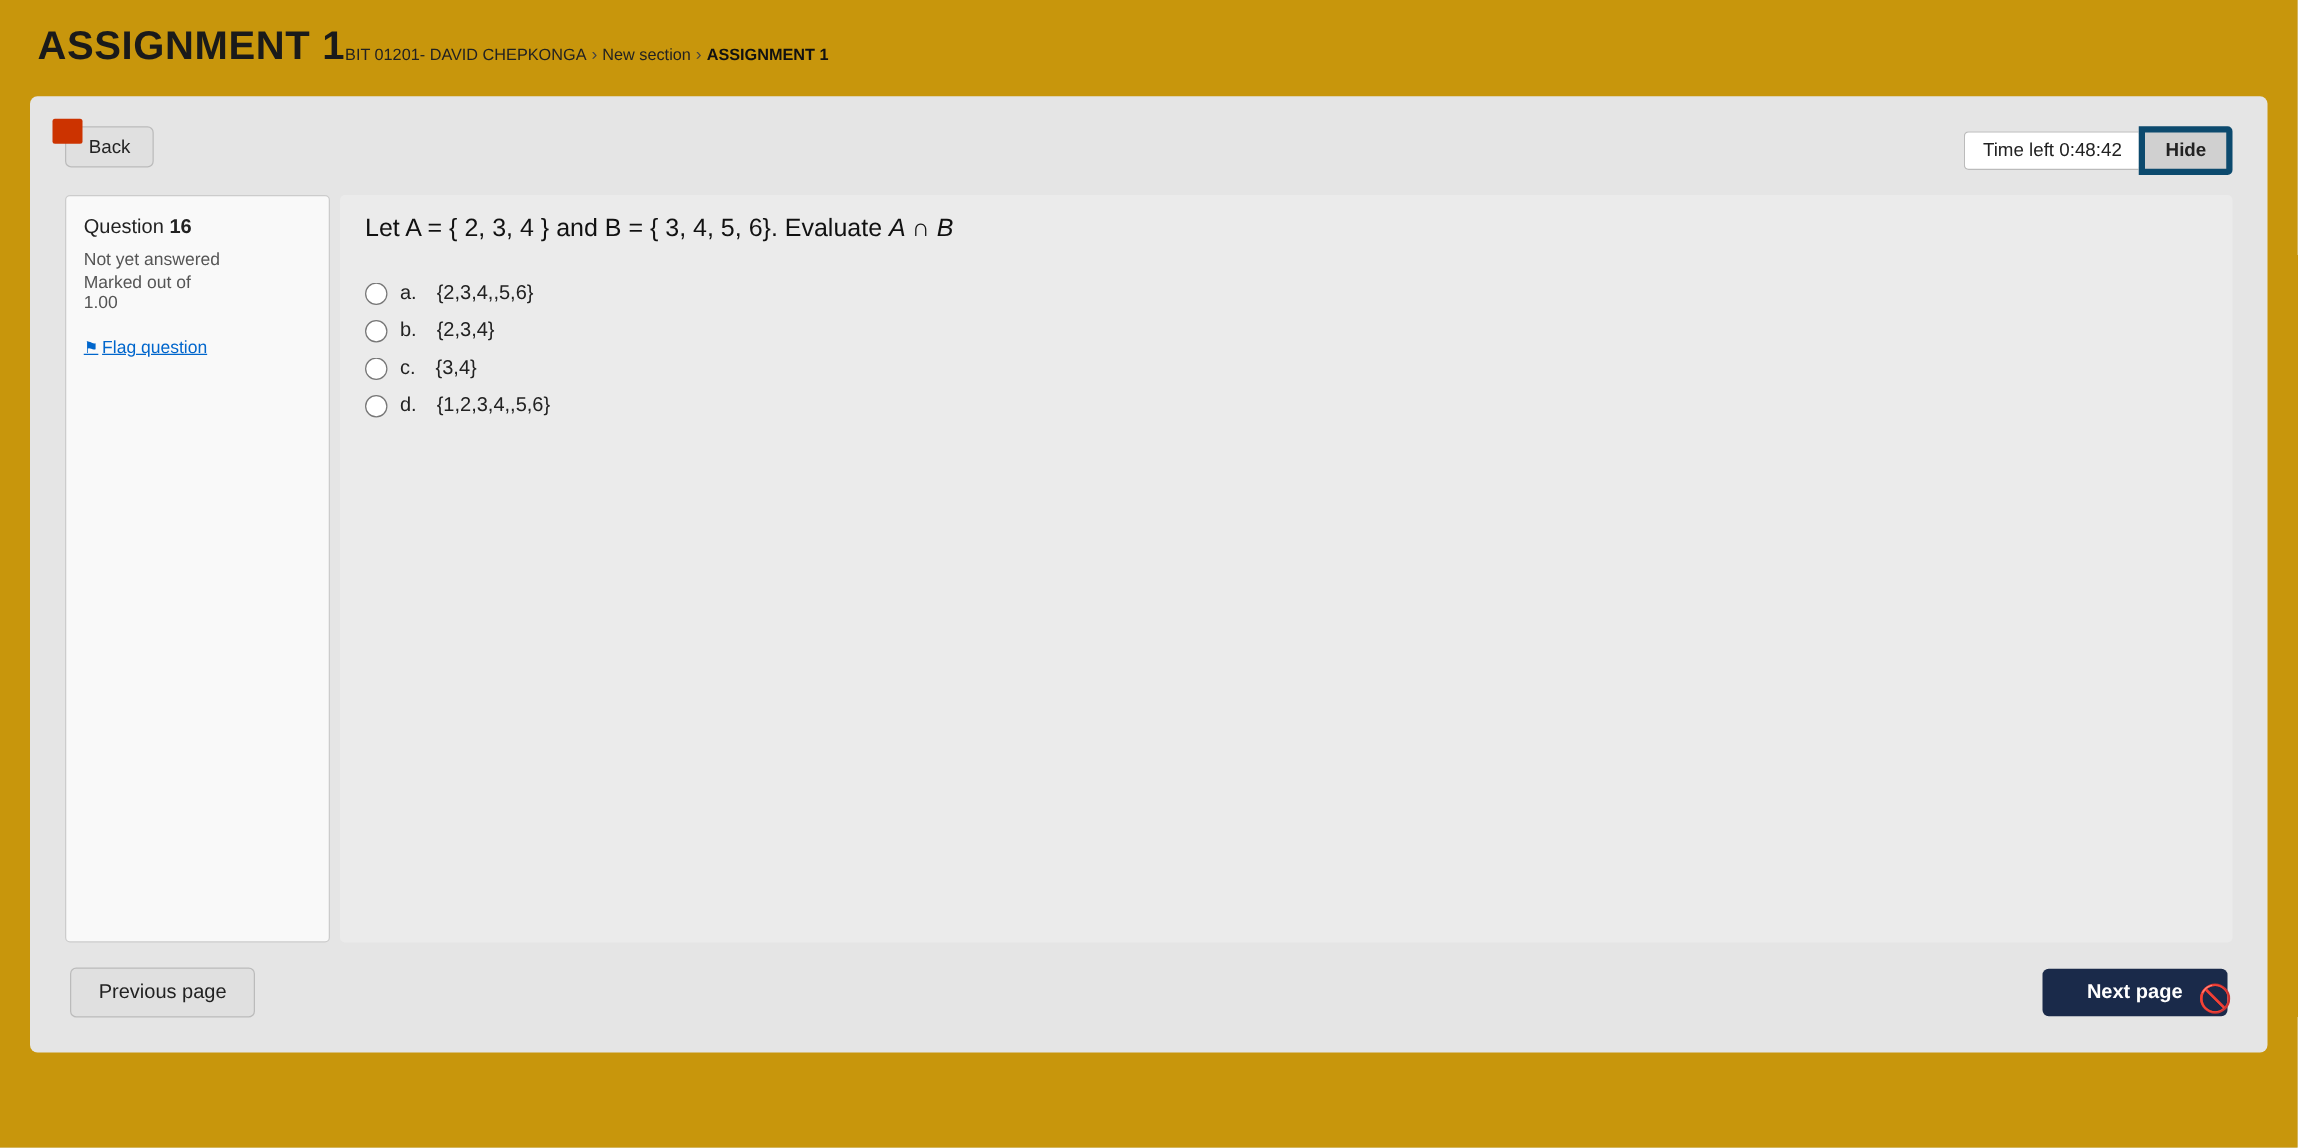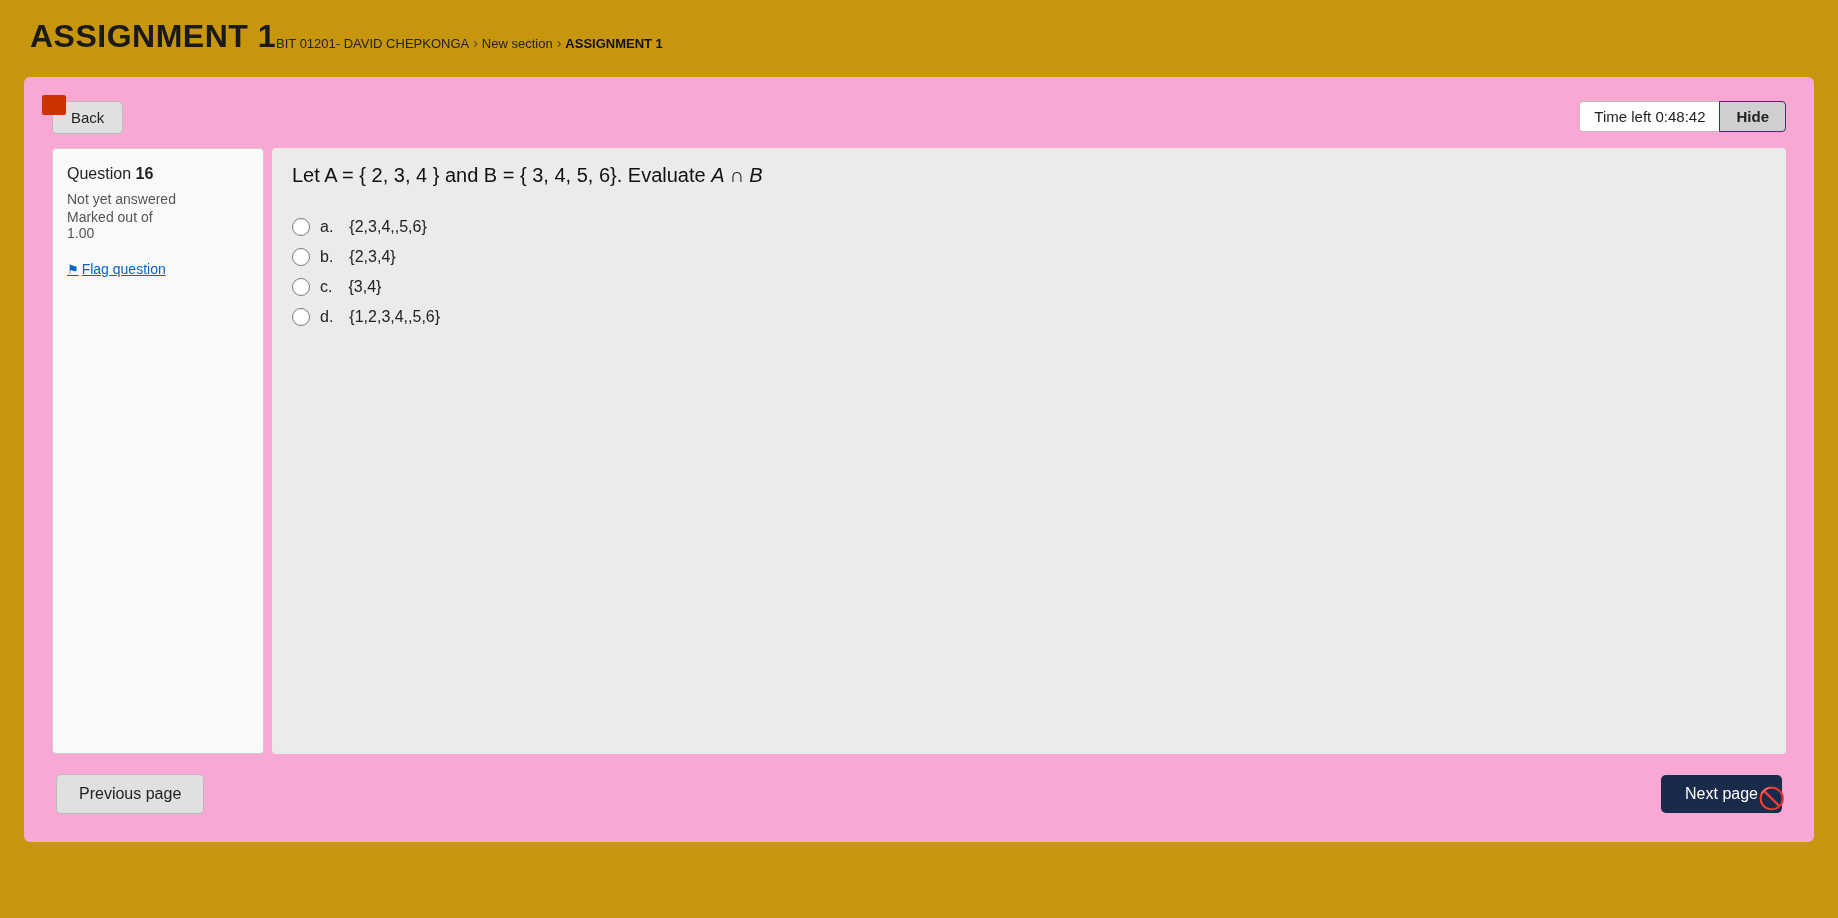--- a/index.html
+++ b/index.html
@@ -47,21 +47,21 @@
 
     .main-content {
       background: #c8960c;
       flex: 1;
       padding: 10px 24px 16px 24px;
       display: flex;
       flex-direction: column;
     }
 
     .card {
-      background: #f9a8d4;
+      background: #e5e5e5;
       border-radius: 6px;
       padding: 24px 28px 28px 28px;
       flex: 1;
       display: flex;
       flex-direction: column;
       position: relative;
     }
 
     .back-button {
       background: #e0e0e0;
@@ -89,21 +89,21 @@
       background: #fff;
       padding: 6px 14px;
       font-size: 15px;
       color: #222;
       border-radius: 4px 0 0 4px;
       border-right: none;
     }
 
     .hide-button {
       background: #d0d0d0;
-      border: 1px solid #0c4a6e;
+      border: 5px solid #0c4a6e;
       padding: 6px 16px;
       font-size: 15px;
       cursor: pointer;
       color: #222;
       border-radius: 0 4px 4px 0;
       font-weight: 600;
     }
 
     .question-area {
       display: flex;
@@ -222,25 +222,25 @@
       font-size: 16px;
       cursor: pointer;
       color: #222;
       font-weight: 500;
     }
 
     .next-page-button {
       background: #1a2a4a;
       border: none;
       border-radius: 5px;
-      padding: 10px 24px;
+      padding: 10px 36px;
       font-size: 16px;
       cursor: pointer;
       color: #fff;
-      font-weight: 400;
+      font-weight: 700;
     }
 
     .stop-icon {
       position: absolute;
       bottom: 30px;
       right: 28px;
       font-size: 22px;
       color: #cc2200;
     }
 

